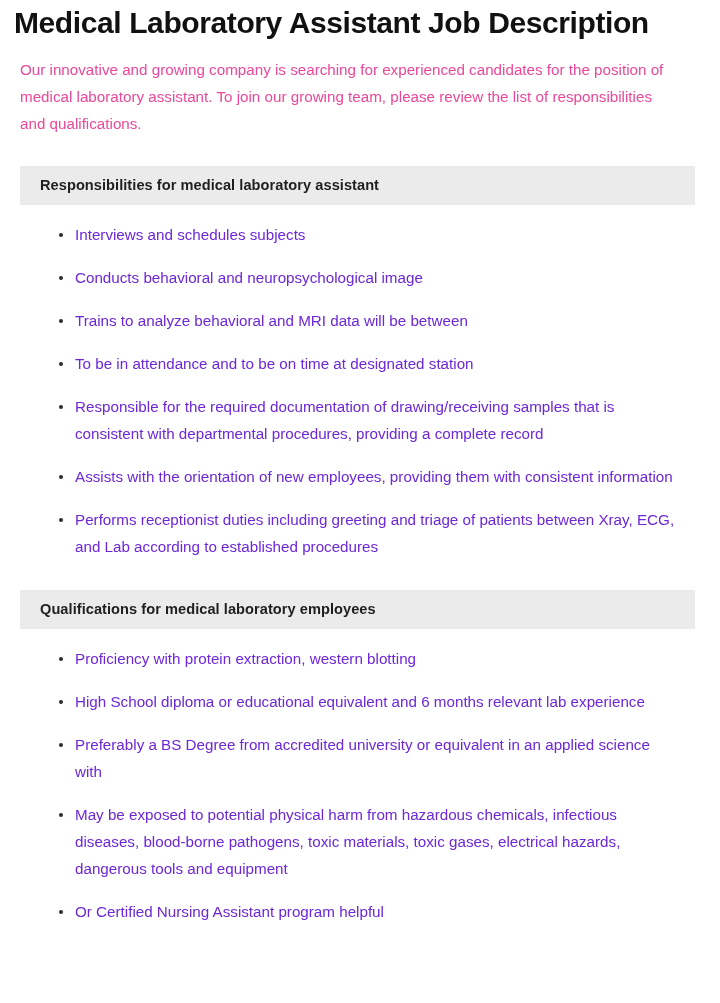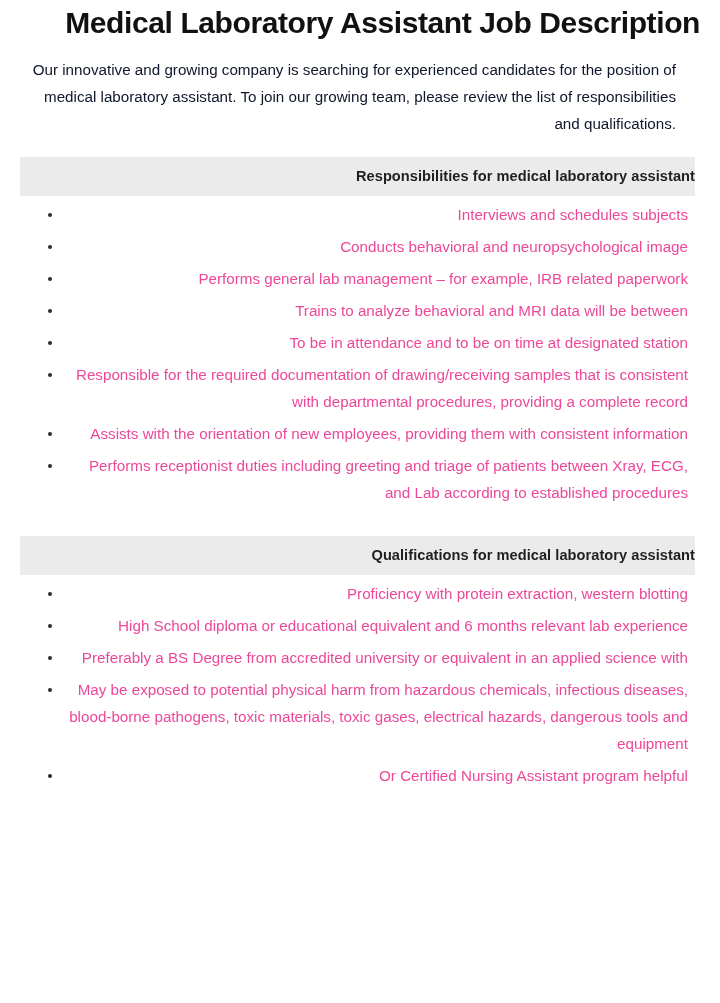--- a/index.html
+++ b/index.html
@@ -14,70 +14,69 @@
     font-family: "Liberation Sans", sans-serif;
     color: #1a1a1a;
     overflow: hidden;
   }
   .page {
     width: 720px;
     height: 1003px;
     position: relative;
     background: #ffffff;
     padding: 0;
-    text-align: right;
   }
   .doc-title {
     font-size: 30px;
     font-weight: bold;
     line-height: 1.18;
     letter-spacing: -0.4px;
     color: #111111;
     margin: 0;
     padding: 5px 20px 0 14px;
     white-space: nowrap;
   }
   .intro {
     margin: 0;
     padding: 16px 24px 0 20px;
     font-size: 15.2px;
     line-height: 27px;
-    color: #0f172a;
+    color: #ec4899;
     max-width: 700px;
   }
   .section {
     margin: 0;
     padding: 0;
   }
   .section-header {
     background: #ebebeb;
     margin: 0 25px 0 20px;
     padding: 11px 0 12px 20px;
     font-size: 14.6px;
     font-weight: bold;
     color: #1f1f1f;
     letter-spacing: 0.05px;
   }
-  .resp-header-wrap { margin-top: 20px; }
+  .resp-header-wrap { margin-top: 29px; }
   .qual-header-wrap { margin-top: 30px; }
   ul.bullets {
     list-style: none;
     margin: 0;
     padding: 0;
   }
   .resp-list { padding-top: 21px; }
   .qual-list { padding-top: 19px; }
   ul.bullets li {
     position: relative;
     font-size: 15.2px;
     line-height: 27px;
-    color: #ec4899;
+    color: #6d28d9;
     padding-left: 59px;
     padding-right: 27px;
-    margin: 5px;
+    margin: 16px;
   }
   ul.bullets li::before {
     content: "";
     position: absolute;
     left: 43px;
     top: 12px;
     width: 4px;
     height: 4px;
     border-radius: 50%;
     background: #2b2b2b;
@@ -92,32 +91,31 @@
 
   <p class="intro">Our innovative and growing company is searching for experienced candidates for the position of medical laboratory assistant. To join our growing team, please review the list of responsibilities and qualifications.</p>
 
   <div class="section">
     <div class="resp-header-wrap">
       <div class="section-header">Responsibilities for medical laboratory assistant</div>
     </div>
     <ul class="bullets resp-list" id="responsibilities-list">
         <li>Interviews and schedules subjects</li>
         <li>Conducts behavioral and neuropsychological image</li>
-        <li>Performs general lab management – for example, IRB related paperwork</li>
         <li>Trains to analyze behavioral and MRI data will be between</li>
         <li>To be in attendance and to be on time at designated station</li>
         <li>Responsible for the required documentation of drawing/receiving samples that is consistent with departmental procedures, providing a complete record</li>
         <li>Assists with the orientation of new employees, providing them with consistent information</li>
         <li>Performs receptionist duties including greeting and triage of patients between Xray, ECG, and Lab according to established procedures</li>
       </ul>
   </div>
 
   <div class="section">
     <div class="qual-header-wrap">
-      <div class="section-header">Qualifications for medical laboratory assistant</div>
+      <div class="section-header">Qualifications for medical laboratory employees</div>
     </div>
     <ul class="bullets qual-list" id="qualifications-list">
         <li>Proficiency with protein extraction, western blotting</li>
         <li>High School diploma or educational equivalent and 6 months relevant lab experience</li>
         <li>Preferably a BS Degree from accredited university or equivalent in an applied science with</li>
         <li>May be exposed to potential physical harm from hazardous chemicals, infectious diseases, blood-borne pathogens, toxic materials, toxic gases, electrical hazards, dangerous tools and equipment</li>
         <li>Or Certified Nursing Assistant program helpful</li>
       </ul>
   </div>
 

